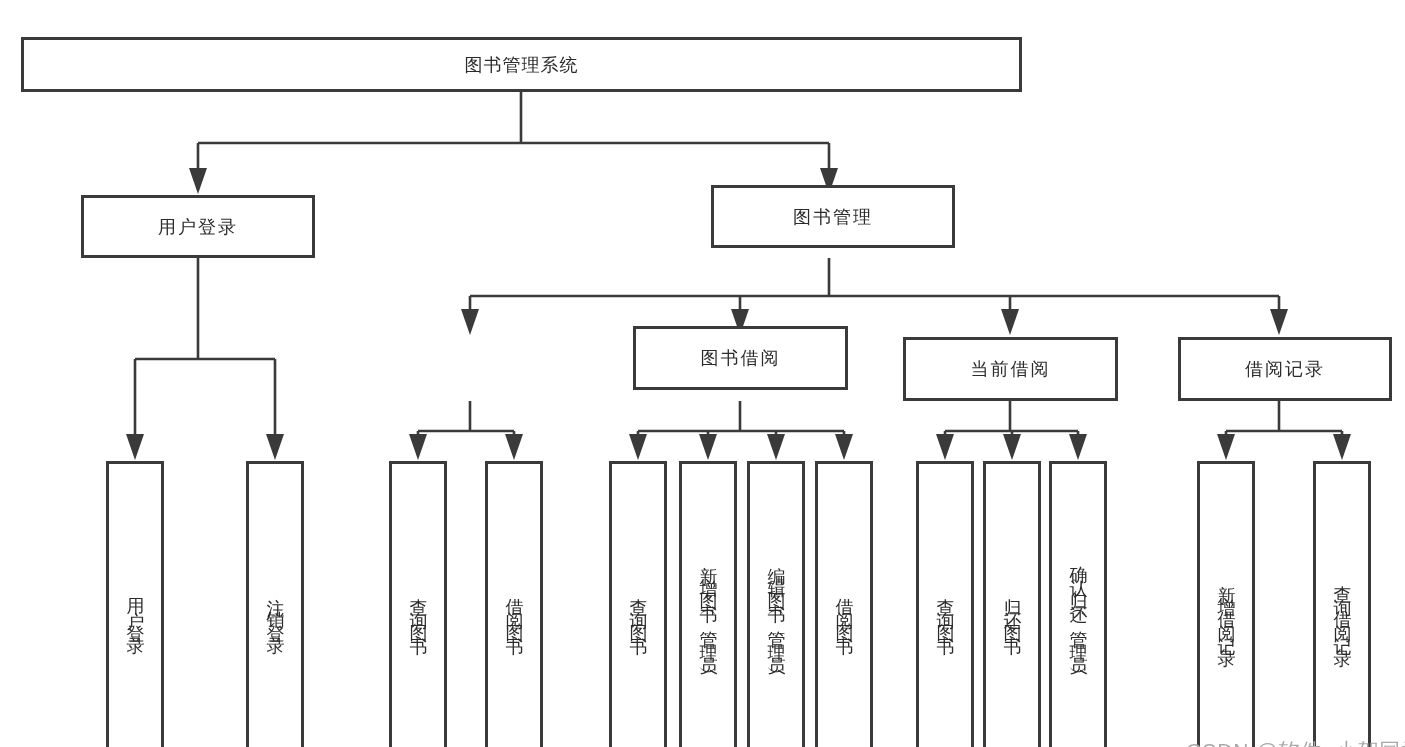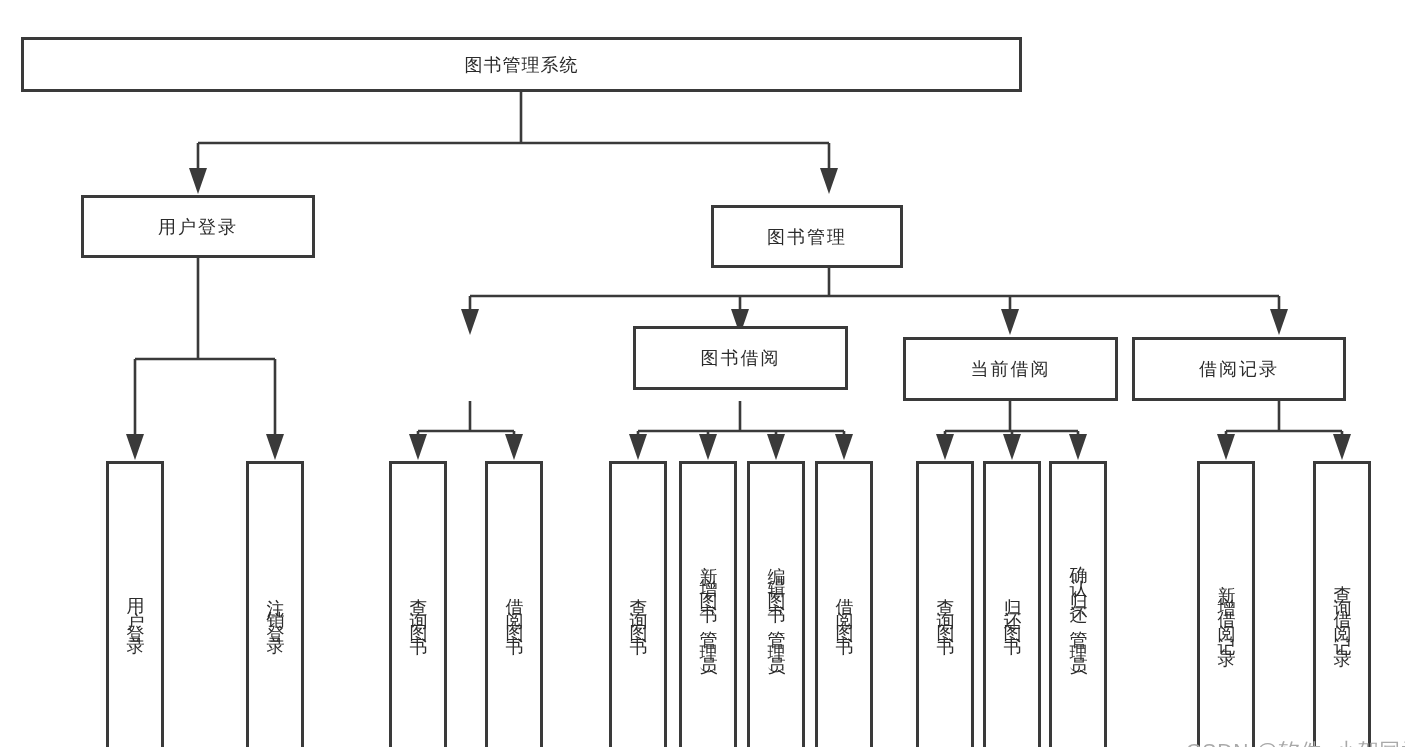--- a/index.html
+++ b/index.html
@@ -68,25 +68,25 @@
     top:713px;
     font-size:21px;
     letter-spacing:1px;
     color:var(--wm);
     white-space:nowrap;
   }
 
   
   .b-root        {left:21px;  top:13px;  width:1001px; height:55px;}
   .b-user-login  {left:81px;  top:171px; width:234px;  height:63px;}
-  .b-book-mgmt   {left:711px; top:181px; width:192px;  height:63px;}
+  .b-book-mgmt   {left:711px; top:161px; width:244px;  height:63px;}
   .b-new-books   {left:362px; top:313px; width:216px;  height:64px;}
   .b-book-borrow {left:633px; top:302px; width:215px;  height:64px;}
   .b-cur-borrow  {left:903px; top:313px; width:215px;  height:64px;}
-  .b-borrow-rec  {left:1132px;top:313px; width:214px;  height:64px;}
+  .b-borrow-rec  {left:1178px;top:313px; width:214px;  height:64px;}
   .leaf          {top:437px; width:58px; height:298px;}
   .lf-1a{left:106px;} .lf-1b{left:246px;}
   .lf-2a{left:389px;} .lf-2b{left:485px;}
   .lf-3a{left:609px;} .lf-3b{left:679px;} .lf-3c{left:747px;} .lf-3d{left:815px;}
   .lf-4a{left:916px;} .lf-4b{left:983px;} .lf-4c{left:1049px;}
   .lf-5a{left:1197px;} .lf-5b{left:1313px;}
 </style>
 </head>
 <body>
 

